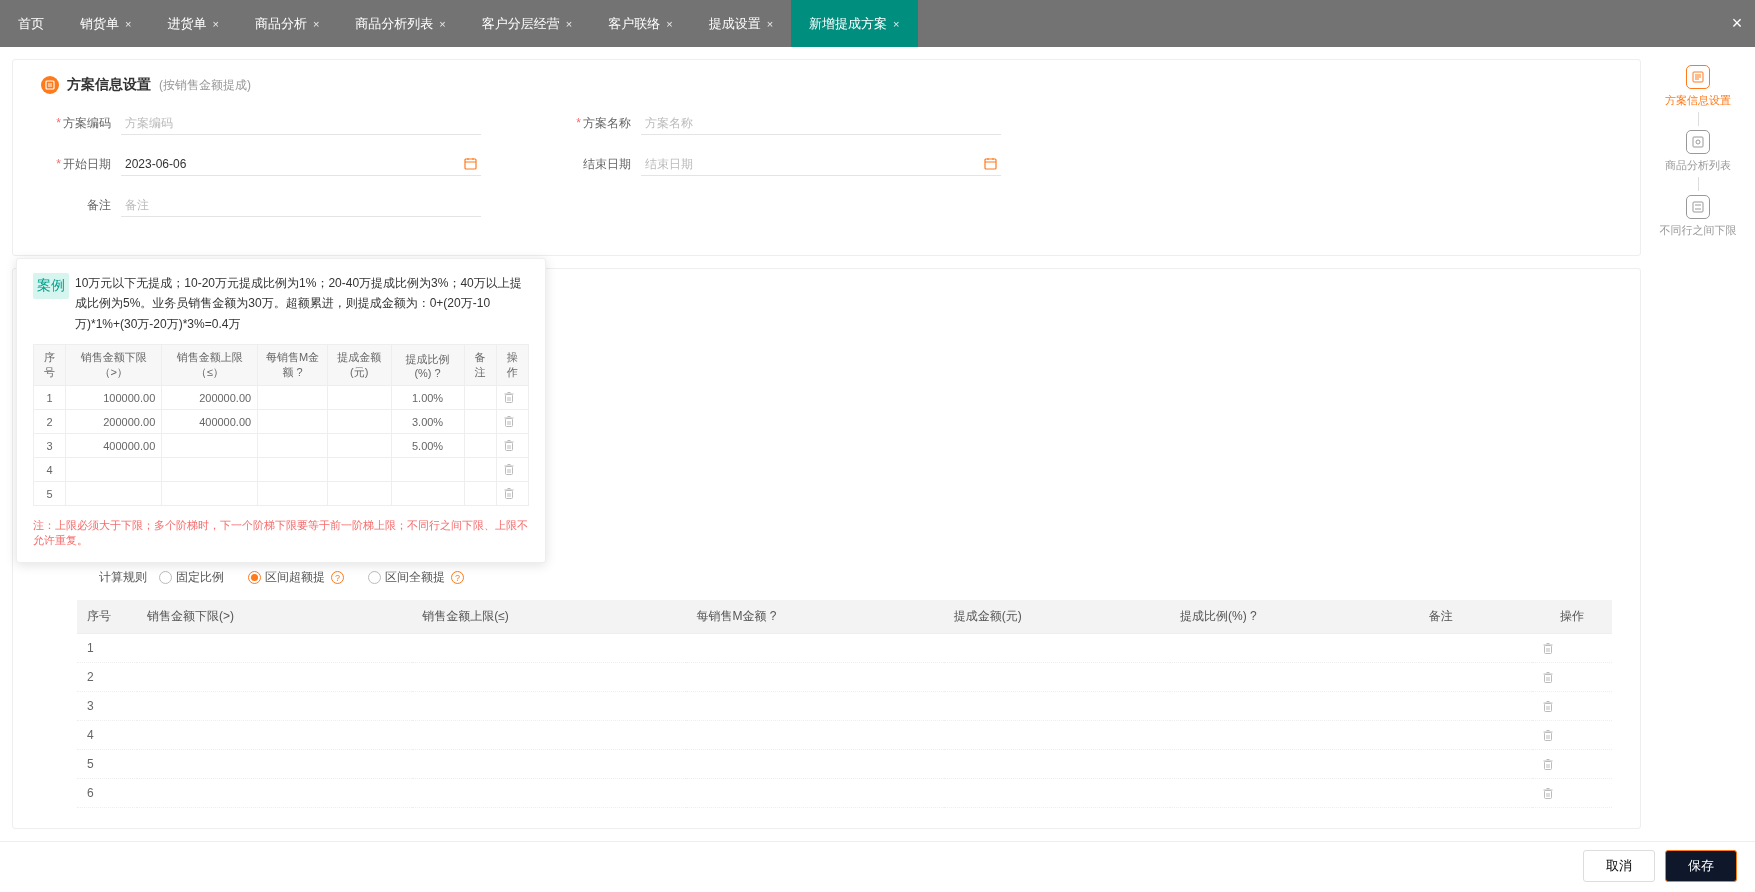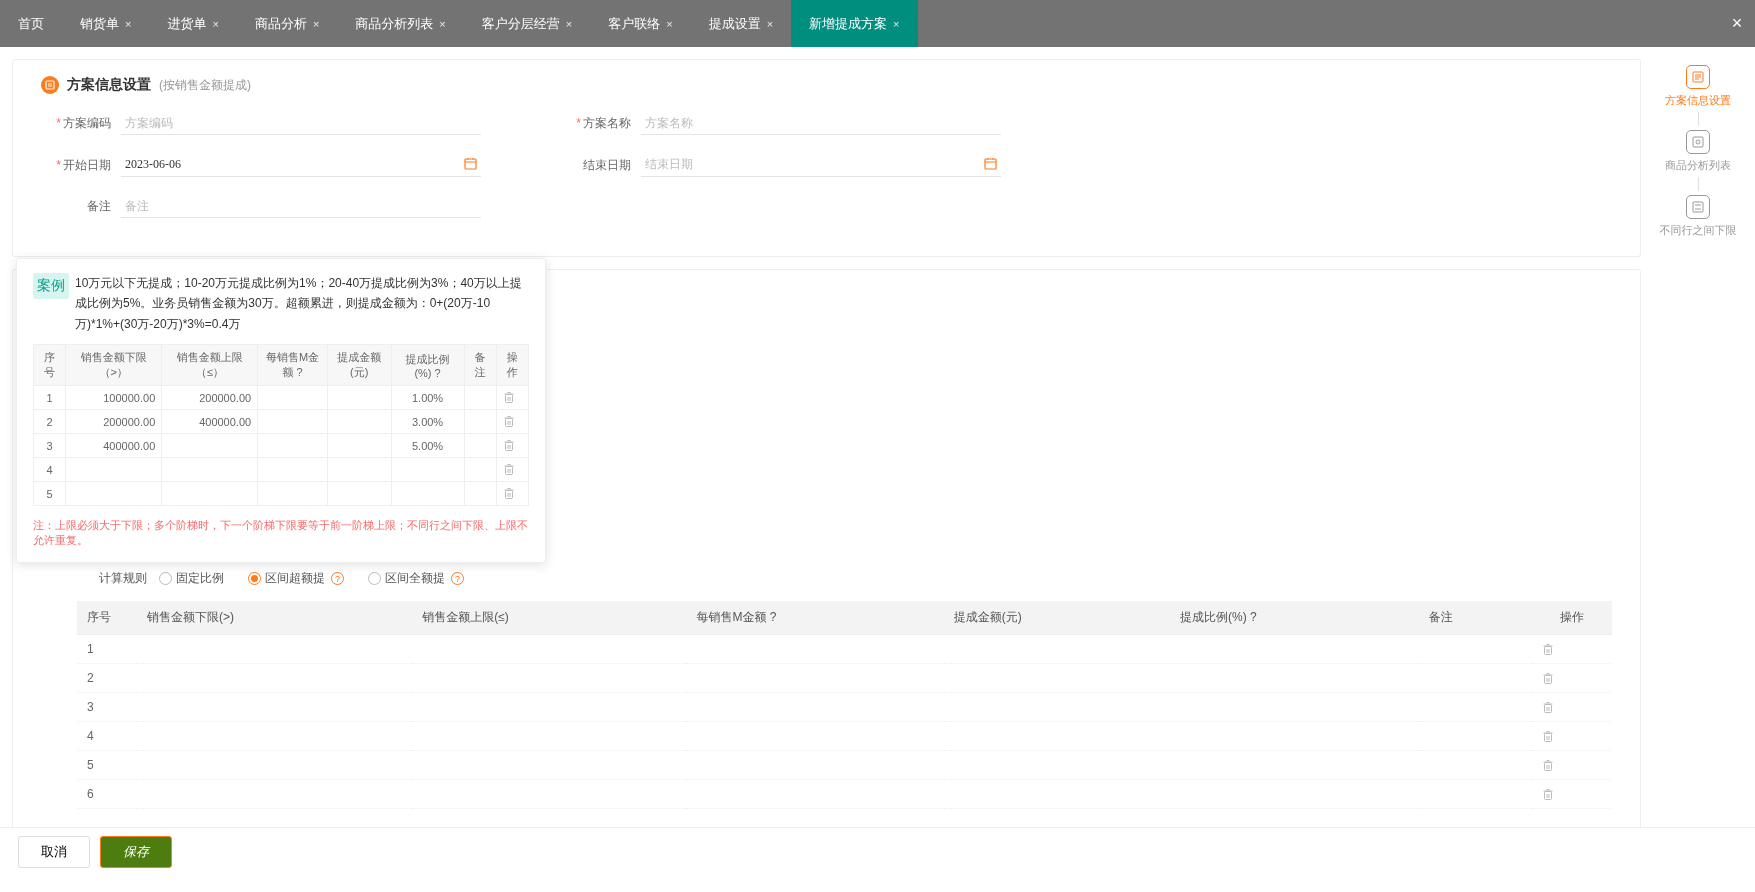--- a/index.html
+++ b/index.html
@@ -29,21 +29,21 @@
   .card-sub { font-size: 12px; color: #999; }
   
   
   .form-row { display: flex; gap: 80px; margin-bottom: 18px; }
   .form-field { display: flex; align-items: center; }
   .fld-label { width: 70px; text-align: right; font-size: 12px; color: #666; margin-right: 10px; }
   .req { color: #f56c6c; margin-right: 2px; }
   .fld-input { width: 360px; border: none; border-bottom: 1px solid #e4e4e4; padding: 4px 4px; font-size: 12px; color: #333; background: transparent; }
   .fld-input::placeholder { color: #bbb; }
   .fld-wrap { position: relative; width: 360px; }
-  .fld-wrap .fld-input { width: 100%; font-family: Liberation Serif, serif; }
+  .fld-wrap .fld-input { width: 100%; }
   .cal-icon { position: absolute; right: 4px; top: 4px; color: #ff7a1a; font-size: 13px; }
   
   
   .rules-card { min-height: 420px; }
   .rule-row { display: flex; align-items: center; margin: 14px 0 14px 36px; font-size: 12px; color: #555; }
   .rule-label { width: 70px; text-align: right; margin-right: 12px; }
   .radio-group { display: flex; gap: 24px; }
   .radio-item { display: flex; align-items: center; gap: 4px; cursor: pointer; }
   .radio-dot { width: 13px; height: 13px; border-radius: 50%; border: 1px solid #bbb; display: inline-flex; align-items: center; justify-content: center; }
   .radio-dot.sel { border-color: #ff7a1a; }
@@ -63,23 +63,23 @@
   .popover { position: absolute; left: 16px; top: 258px; width: 530px; background: #fff; border: 1px solid #eee; box-shadow: 0 2px 12px rgba(0,0,0,0.12); border-radius: 3px; padding: 14px 16px; z-index: 50; }
   .pop-title { font-weight: 600; font-size: 13px; margin-bottom: 10px; }
   .pop-example { display: flex; gap: 6px; font-size: 12px; line-height: 1.7; margin-bottom: 10px; }
   .pop-tag { background: #d6f5ef; color: #00a08c; padding: 1px 4px; border-radius: 2px; align-self: flex-start; white-space: nowrap; font-size: 14px; }
   .pop-table { width: 100%; border-collapse: collapse; font-size: 11px; }
   .pop-table th, .pop-table td { border: 1px solid #eee; padding: 5px 6px; text-align: center; color: #666; }
   .pop-table th { background: #f7f7f7; font-weight: 500; }
   .pop-note { color: #f56c6c; font-size: 11px; margin-top: 12px; }
   
   
-  .footer { position: fixed; bottom: 16px; left: 0; right: 0; background: #fff; border-top: 1px solid #eee; padding: 8px 18px; display: flex; justify-content: flex-start; gap: 10px; }
+  .footer { position: fixed; bottom: 2px; left: 0; right: 0; background: #fff; border-top: 1px solid #eee; padding: 8px 18px; display: flex; justify-content: flex-end; gap: 10px; }
   .btn { padding: 6px 22px; font-size: 13px; border-radius: 3px; cursor: pointer; border: 1px solid #ddd; background: #fff; }
-  .btn-primary { background: #4d7c0f; border-color: #ff7a1a; color: #fff; font-style: italic; }
+  .btn-primary { background: #0f172a; border-color: #ff7a1a; color: #fff; }
   
   
   svg { display: block; }
 </style>
 </head>
 <body>
 
 <div class="tabs-bar">
   <div class="tab">
       <span>首页</span>

